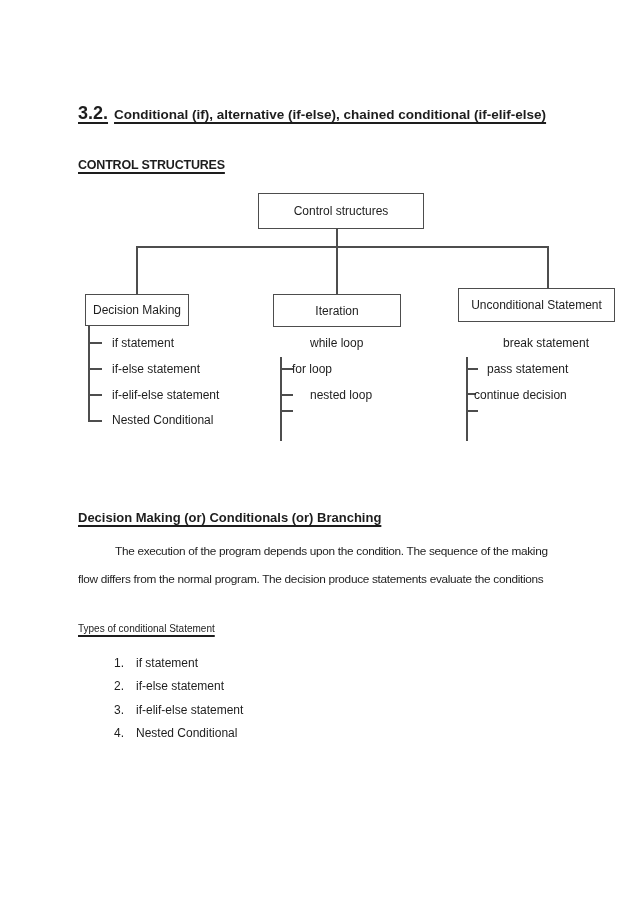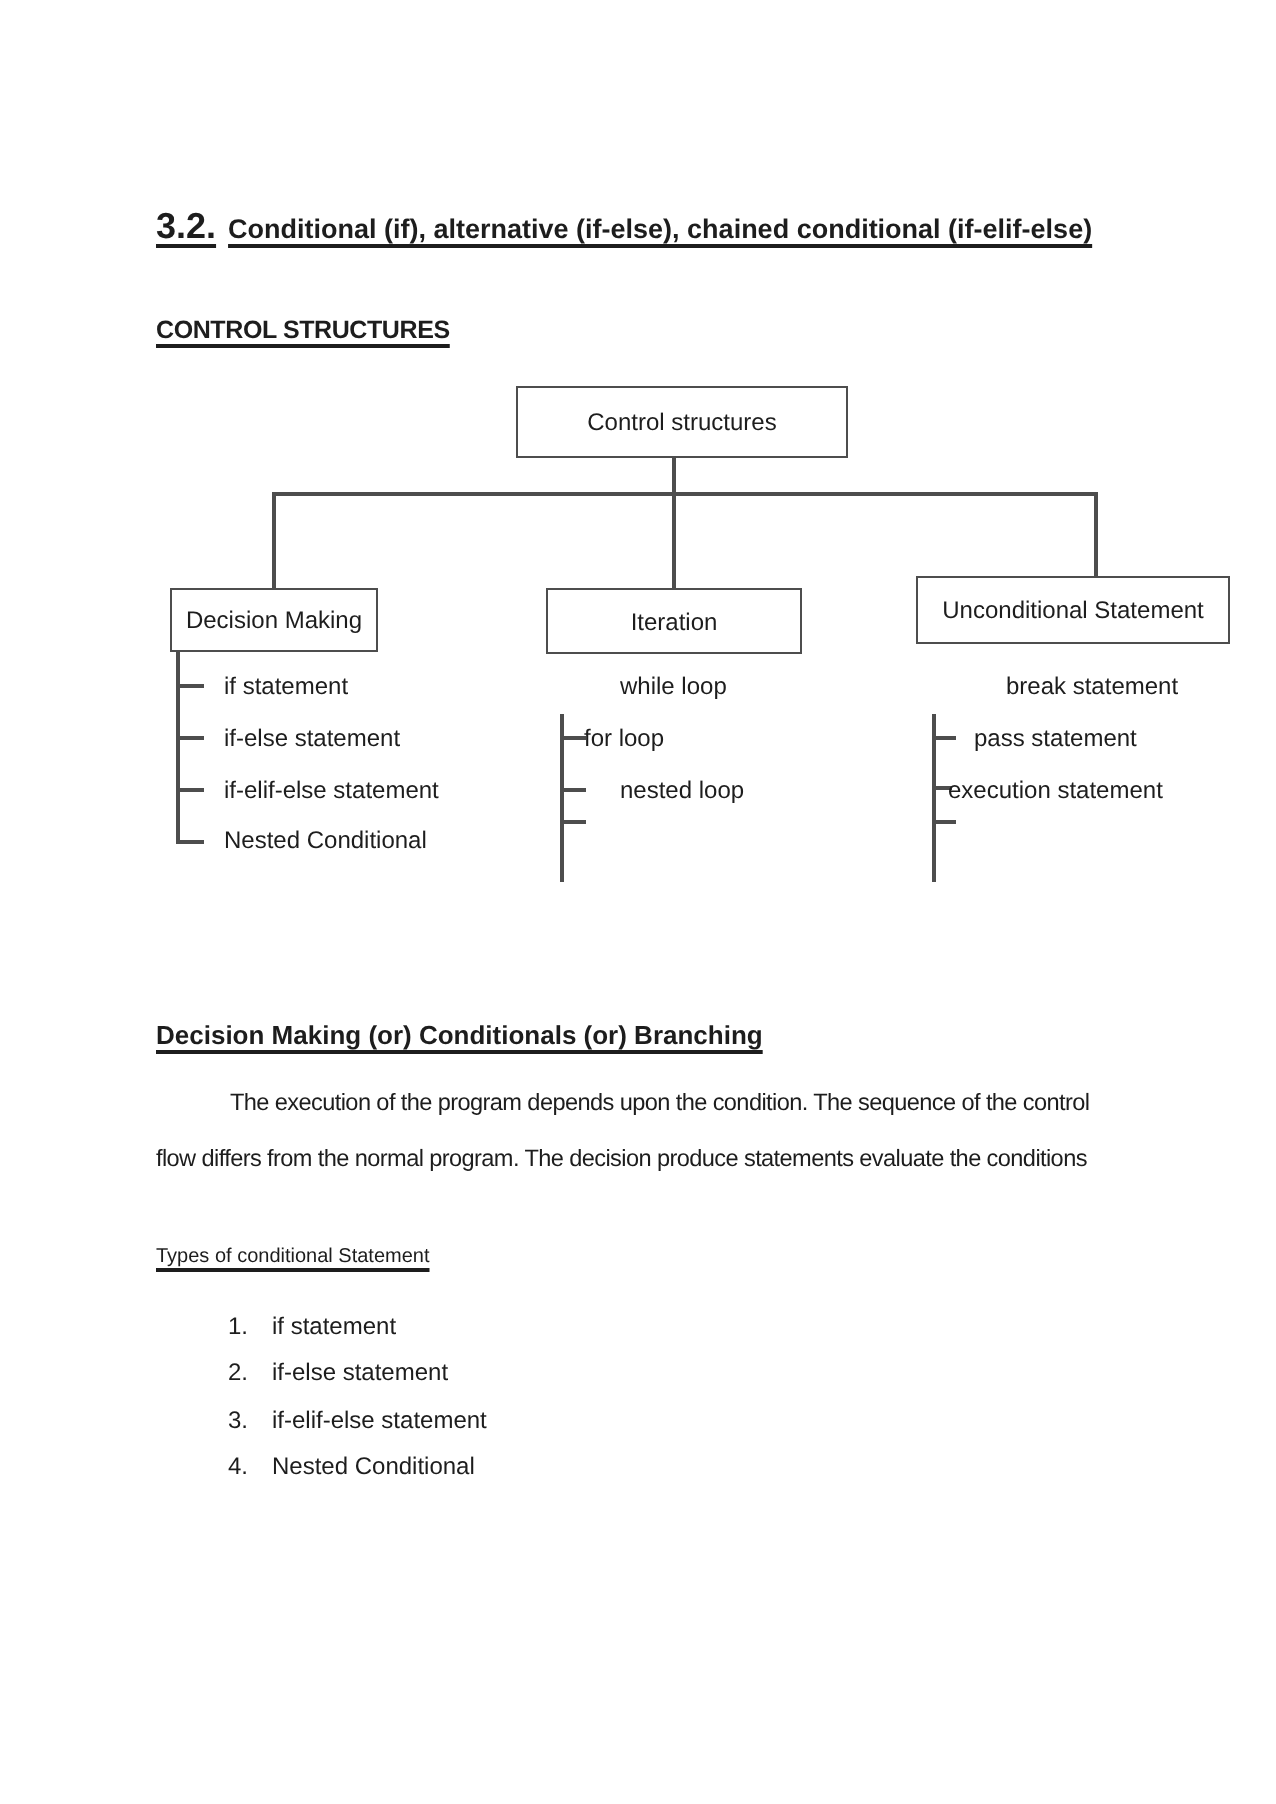--- a/index.html
+++ b/index.html
@@ -76,28 +76,28 @@
     <div class="tree-label" style="left:310px;top:387px;">nested loop</div>
   </div>
 
   <div>
     <div class="line" style="left:466px;top:357px;width:1.5px;height:84px;"></div>
     <div class="line" style="left:466px;top:368px;width:12px;height:1.5px;"></div>
     <div class="line" style="left:466px;top:393px;width:10px;height:1.5px;"></div>
     <div class="line" style="left:466px;top:410px;width:12px;height:1.5px;"></div>
     <div class="tree-label" style="left:455px;top:335px;margin-left:48px;">break statement</div>
     <div class="tree-label" style="left:487px;top:361px;">pass statement</div>
-    <div class="tree-label" style="left:474px;top:387px;">execution statement</div>
+    <div class="tree-label" style="left:474px;top:387px;">continue decision</div>
   </div>
 </div>
 
 <div class="abs h-decision uline">Decision Making (or) Conditionals (or) Branching</div>
 
 <div class="abs para">
-  <div class="pline first">The execution of the program depends upon the condition. The sequence of the control</div>
+  <div class="pline first">The execution of the program depends upon the condition. The sequence of the making</div>
   <div class="pline">flow differs from the normal program. The decision produce statements evaluate the conditions</div>
 </div>
 
 <div class="abs h-types uline">Types of conditional Statement</div>
 
 <div class="abs tlist">
   <div class="titem">
     <span class="num">1.</span>
     <span class="lbl">if statement</span>
   </div>

